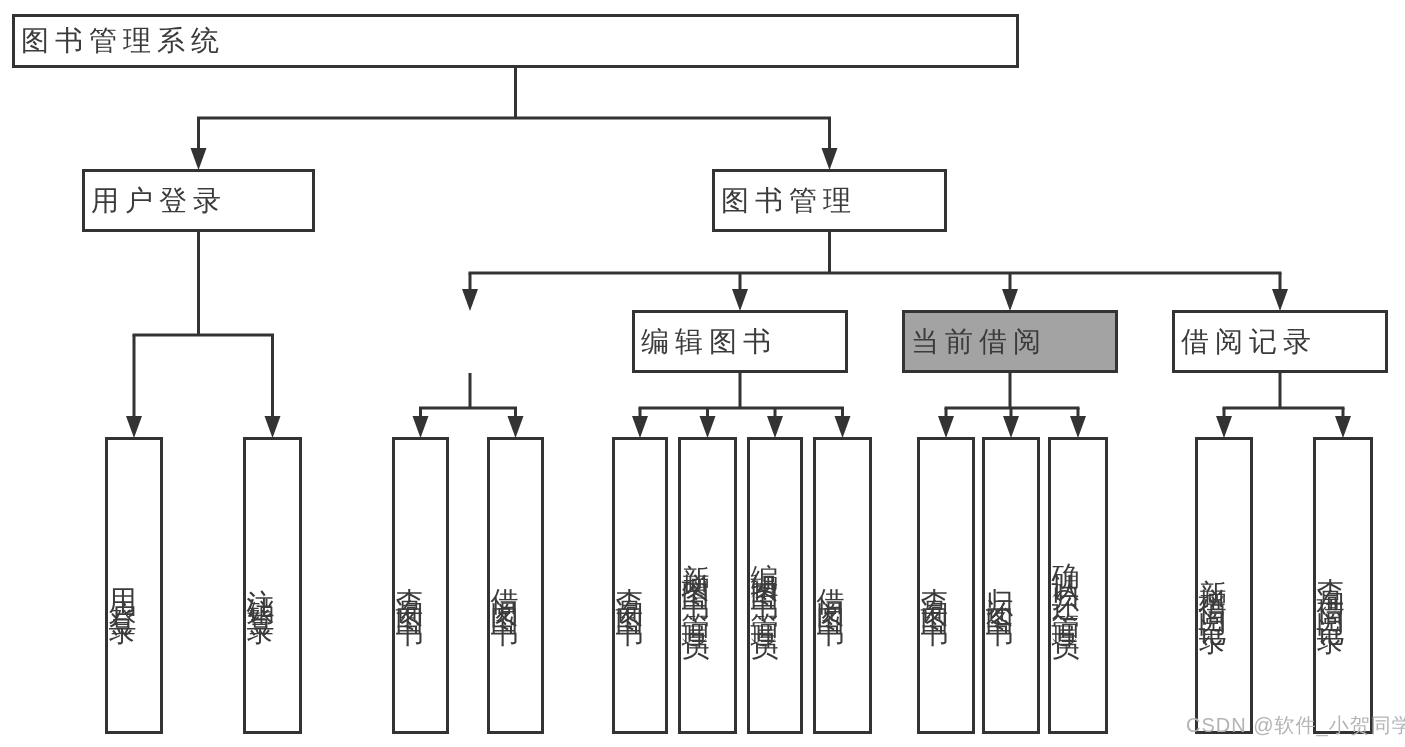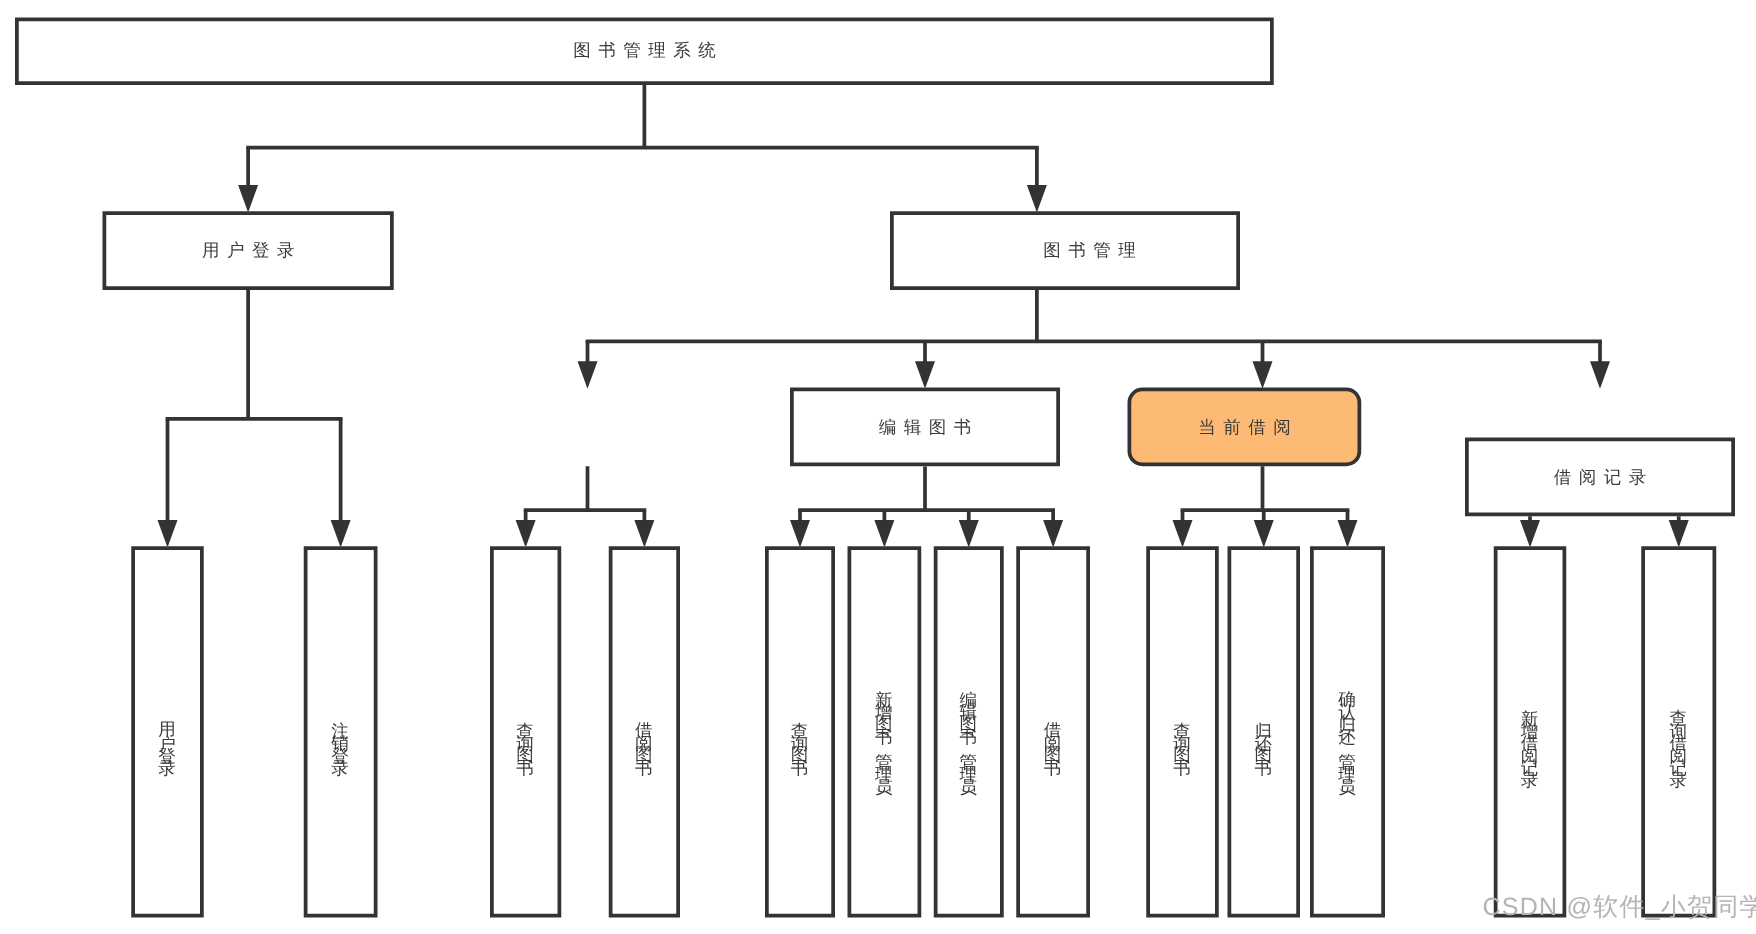--- a/index.html
+++ b/index.html
@@ -17,23 +17,22 @@
     width: 1405px;
     height: 747px;
   }
   .node {
     position: absolute;
     box-sizing: border-box;
     background: #ffffff;
     border: 3px solid #333333;
     display: flex;
     align-items: center;
-    justify-content: center;
     color: #3b3b3b;
-    font-size: 14px;
+    font-size: 28px;
   }
   .node span {
     letter-spacing: 6px;
     text-indent: 6px;
     white-space: nowrap;
   }
   .node.vertical span {
     writing-mode: vertical-rl;
     text-orientation: mixed;
     letter-spacing: 10px;
@@ -110,30 +109,30 @@
       <line x1="1343" y1="408" x2="1343" y2="419" stroke="#333333" stroke-width="3"></line>
       <polygon points="1335,416 1351,416 1343,438" fill="#333333"></polygon>
     </svg>
   <div class="watermark">CSDN @软件_小贺同学</div>
 <div class="node" style="left: 12px; top: 14px; width: 1007px; height: 54px; border-color: rgb(51, 51, 51); background: rgb(255, 255, 255); color: rgb(59, 59, 59);">
       <span>图书管理系统</span>
     </div>
     <div class="node" style="left: 82px; top: 169px; width: 233px; height: 63px; border-color: rgb(51, 51, 51); background: rgb(255, 255, 255); color: rgb(59, 59, 59);">
       <span>用户登录</span>
     </div>
-    <div class="node" style="left: 712px; top: 169px; width: 280px; height: 63px; border-color: rgb(51, 51, 51); background: rgb(255, 255, 255); color: rgb(59, 59, 59); padding-left: 39px;">
+    <div class="node" style="left: 712px; top: 169px; width: 235px; height: 63px; border-color: rgb(51, 51, 51); background: rgb(255, 255, 255); color: rgb(59, 59, 59);">
       <span>图书管理</span>
     </div>
     <div class="node" style="left: 632px; top: 310px; width: 216px; height: 63px; border-color: rgb(51, 51, 51); background: rgb(255, 255, 255); color: rgb(59, 59, 59);">
       <span>编辑图书</span>
     </div>
-    <div class="node" style="left: 902px; top: 310px; width: 187px; height: 63px; border-color: rgb(51, 51, 51); background: #fdba74; color: rgb(59, 59, 59); border-radius: 12px;">
+    <div class="node" style="left: 902px; top: 310px; width: 216px; height: 63px; border-color: rgb(51, 51, 51); background: #a3a3a3; color: rgb(59, 59, 59);">
       <span>当前借阅</span>
     </div>
-    <div class="node" style="left: 1172px; top: 310px; width: 216px; height: 63px; border-color: rgb(51, 51, 51); background: rgb(255, 255, 255); color: rgb(59, 59, 59); margin-top: 40px;">
+    <div class="node" style="left: 1172px; top: 310px; width: 216px; height: 63px; border-color: rgb(51, 51, 51); background: rgb(255, 255, 255); color: rgb(59, 59, 59);">
       <span>借阅记录</span>
     </div>
     <div class="node vertical" style="left: 105px; top: 437px; width: 58px; height: 297px; border-color: rgb(51, 51, 51); background: rgb(255, 255, 255); color: rgb(59, 59, 59);">
       <span>用户登录</span>
     </div>
     <div class="node vertical" style="left: 243px; top: 437px; width: 59px; height: 297px; border-color: rgb(51, 51, 51); background: rgb(255, 255, 255); color: rgb(59, 59, 59);">
       <span>注销登录</span>
     </div>
     <div class="node vertical" style="left: 392px; top: 437px; width: 57px; height: 297px; border-color: rgb(51, 51, 51); background: rgb(255, 255, 255); color: rgb(59, 59, 59);">
       <span>查询图书</span>

